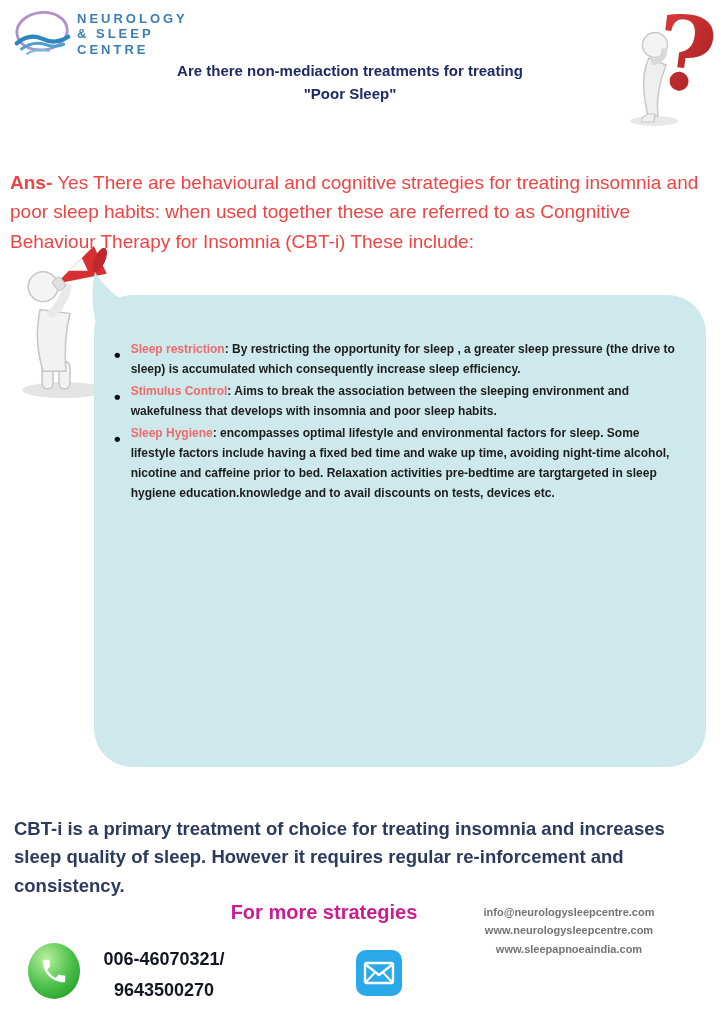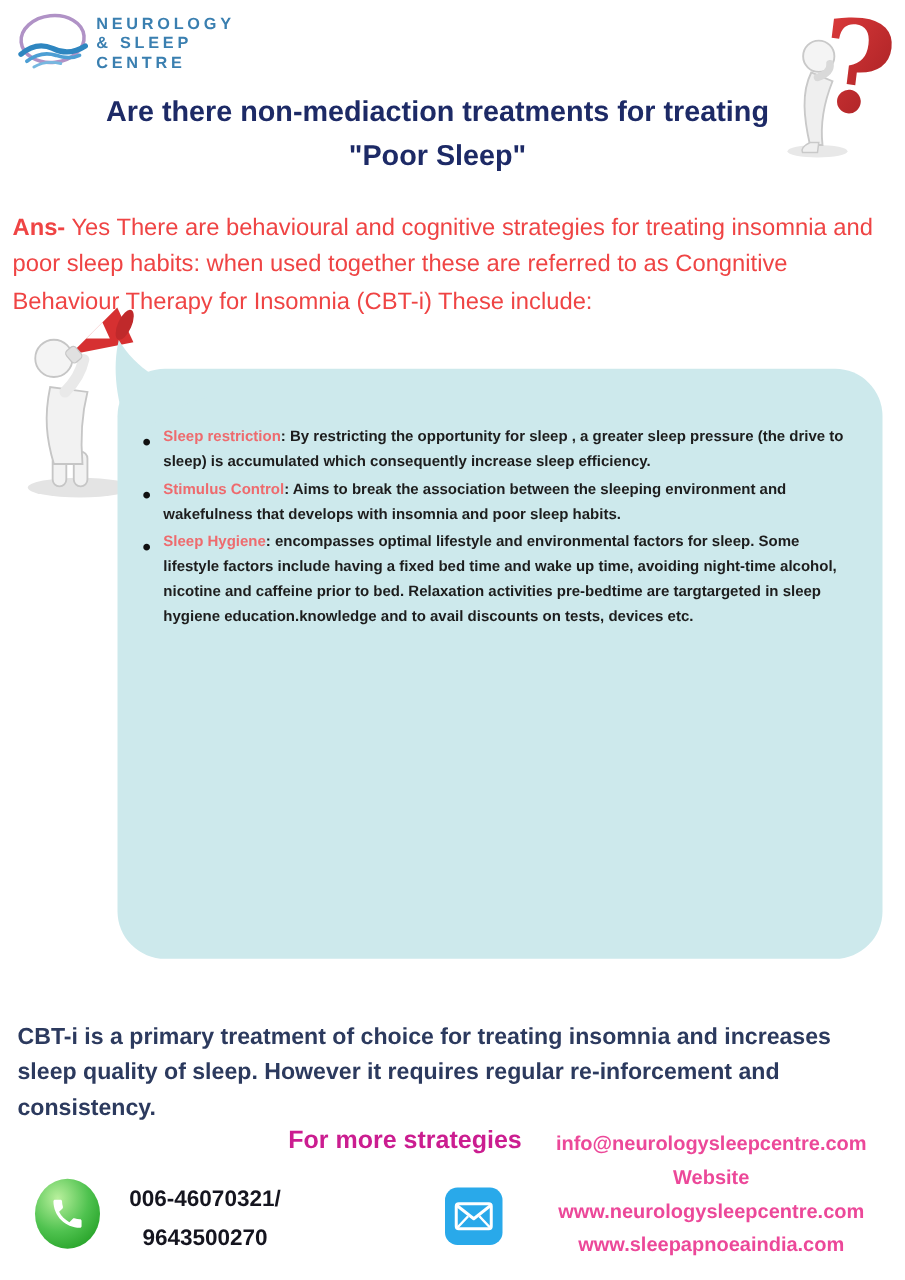--- a/index.html
+++ b/index.html
@@ -8,22 +8,22 @@
 
   
   .logo{position:absolute;left:14px;top:8px;display:flex;align-items:center;gap:5px;}
   .logo-mark{width:58px;height:52px;}
   .logo-text{font-size:13px;font-weight:bold;letter-spacing:3px;color:#3a7fb0;line-height:1.2;white-space:nowrap;}
 
   
   .qm-graphic{position:absolute;right:2px;top:2px;width:104px;height:126px;}
 
   
-  .title{position:absolute;top:72px;left:30px;width:640px;text-align:center;
-         color:#1d2a66;font-size:23px;font-weight:bold;line-height:1.5;}
+  .title{position:absolute;top:60px;left:30px;width:640px;text-align:center;
+         color:#1d2a66;font-size:15px;font-weight:bold;line-height:1.5;}
 
   
   .intro{position:absolute;top:149px;left:10px;width:702px;font-size:19px;line-height:1.55;
          color:#ef4444;font-weight:500;}
   .intro b{font-weight:bold;}
 
   
   .speaker{position:absolute;left:12px;top:238px;width:100px;height:164px;}
 
   
@@ -42,21 +42,21 @@
               line-height:1.55;color:#2c3a5e;font-weight:600;}
 
   
   .more-info{position:absolute;top:901px;left:0;width:648px;text-align:center;
              color:#cb1d90;font-size:20px;font-weight:bold;}
   .phone-icon{position:absolute;left:26px;top:942px;width:56px;height:58px;}
   .phone-numbers{position:absolute;left:86px;top:944px;width:156px;text-align:center;
                  font-size:18px;font-weight:bold;color:#15151f;line-height:1.72;}
   .mail-icon{position:absolute;left:355px;top:946px;width:48px;height:54px;}
   .web-info{position:absolute;left:418px;top:903px;width:302px;text-align:center;
-            font-size:16px;font-weight:600;color:#ec4899;line-height:1.68;}
+            font-size:11px;font-weight:600;color:#737373;line-height:1.68;}
 </style>
 </head>
 <body>
 
 <div class="page">
 
   <div class="logo">
     <svg class="logo-mark" viewBox="0 0 62 52">
       <ellipse cx="30" cy="23" rx="27" ry="20" fill="none" stroke="#b092c6" stroke-width="3" transform="rotate(-6 30 23)"></ellipse>
       <path d="M3 36 Q 16 25 30 31 Q 44 38 58 29" fill="none" stroke="#2e86c0" stroke-width="4.5" stroke-linecap="round"></path>
@@ -152,18 +152,17 @@
 
   <svg class="mail-icon" viewBox="0 0 48 54">
     <rect x="1" y="4" width="46" height="46" rx="10" fill="#29a9ea"></rect>
     <rect x="10" y="17" width="28" height="20" rx="2" fill="none" stroke="#ffffff" stroke-width="2.4"></rect>
     <path d="M10 18 L24 29 L38 18" fill="none" stroke="#ffffff" stroke-width="2.4" stroke-linejoin="round"></path>
     <path d="M11 36 L19.5 27 M37 36 L28.5 27" stroke="#ffffff" stroke-width="2"></path>
   </svg>
 
   <div class="web-info">
     <div>info@neurologysleepcentre.com</div>
-    <div>Website</div>
     <div>www.neurologysleepcentre.com</div>
     <div>www.sleepapnoeaindia.com</div>
   </div>
 
 </div>
 
 </body></html>

